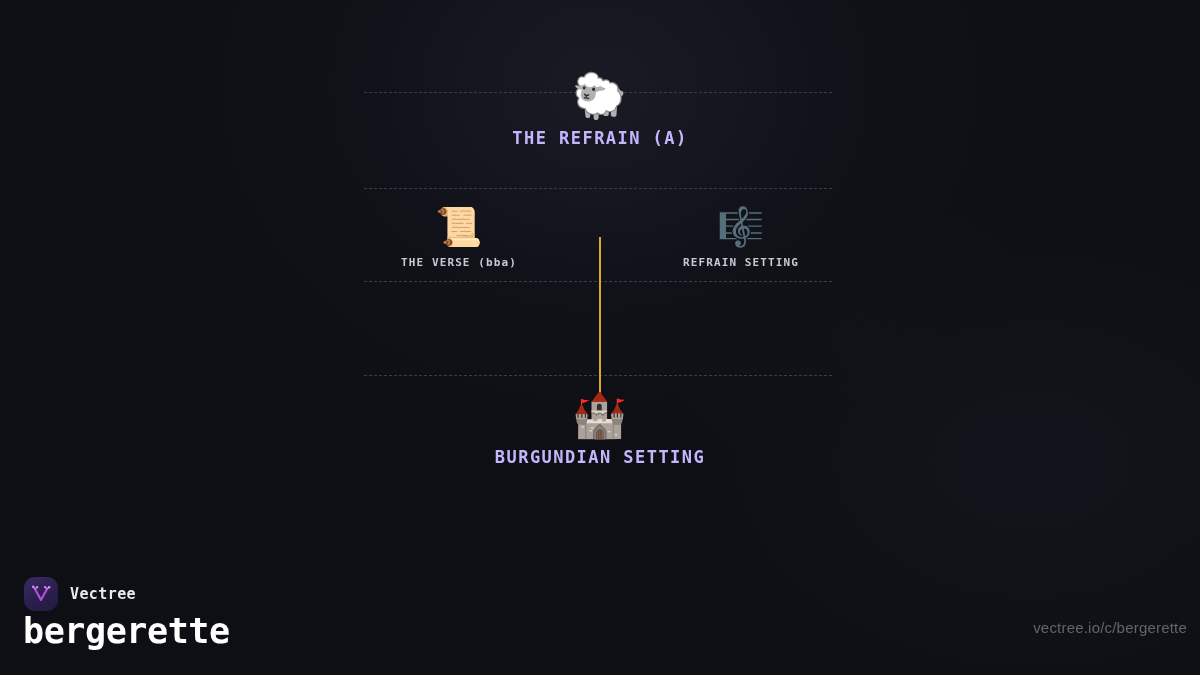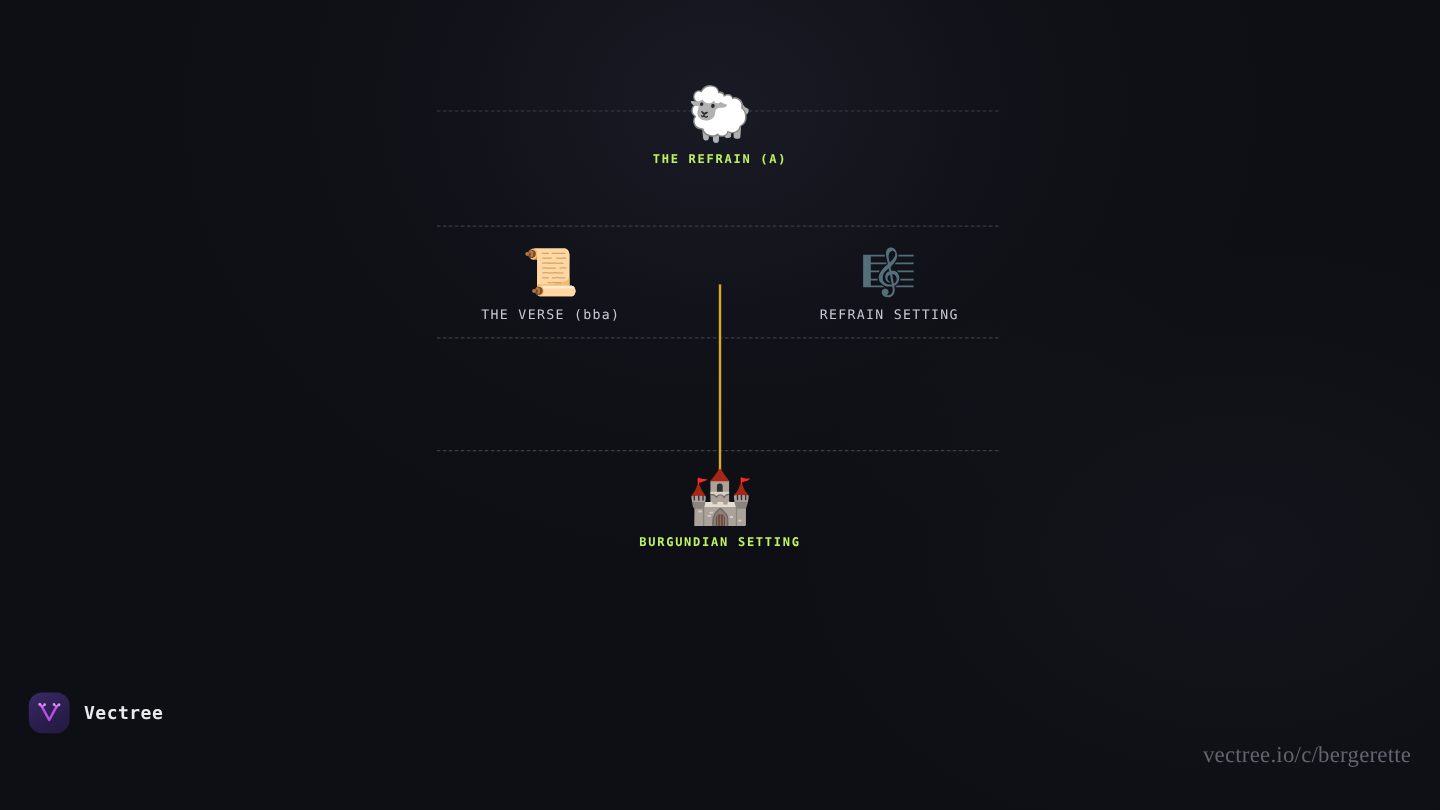--- a/index.html
+++ b/index.html
@@ -78,28 +78,28 @@
     font-family:"DejaVu Sans", sans-serif;
     line-height:1;
     display:block;
   }
   .node .label {
     margin-top:10px;
     font-family:"DejaVu Sans Mono", monospace;
     white-space:nowrap;
   }
   .label.primary {
-    font-size:10px;
-    font-weight:bold;
-    color:#bef264;
+    font-size:17px;
+    font-weight:bold;
+    color:#c4b5fd;
     letter-spacing:1.45px;
   }
   .label.secondary {
     font-size:11px;
-    font-weight:normal;
+    font-weight:bold;
     color:#c6cad3;
     letter-spacing:1.1px;
   }
 
   .node-refrain  { left:480px; top:74px; }
   .node-refrain .emoji { font-size:44px; }
 
   .node-verse    { left:339px; top:208px; }
   .node-verse .emoji { font-size:38px; }
 
@@ -141,23 +141,23 @@
     position:absolute;
     left:23px; top:56px;
     font-family:"DejaVu Sans Mono", monospace;
     font-size:35px;
     font-weight:bold;
     color:#ffffff;
     letter-spacing:-0.4px;
   }
   .footer-url {
     position:absolute;
-    right:24px; top:64px;
-    font-family:Liberation Serif, serif;
-    font-size:19px;
+    right:13px; top:64px;
+    font-family:Liberation Sans, sans-serif;
+    font-size:15px;
     color:#62656e;
     letter-spacing:0.2px;
   }
 </style>
 </head>
 <body>
 
 <div class="bg-glow"></div>
 <div class="bg-glow-2"></div>
 
@@ -202,16 +202,17 @@
         <path d="M16 4 L14 2.0 M16 4 L18.1 2.2" fill="none" stroke="#d06ff0" stroke-width="1.6" stroke-linecap="round"></path>
         <circle cx="2.2" cy="1.8" r="1.25" fill="#e08bf5"></circle>
         <circle cx="6.2" cy="2.2" r="1.1" fill="#e08bf5"></circle>
         <circle cx="14" cy="2.0" r="1.1" fill="#e08bf5"></circle>
         <circle cx="18.1" cy="2.2" r="1.25" fill="#e08bf5"></circle>
       </svg>
     </span>
     <span class="brand-name">Vectree</span>
   </div>
 
+  <div class="page-title">bergerette</div>
 
   <div class="footer-url">vectree.io/c/bergerette</div>
 
 </div>
 
 </body></html>

